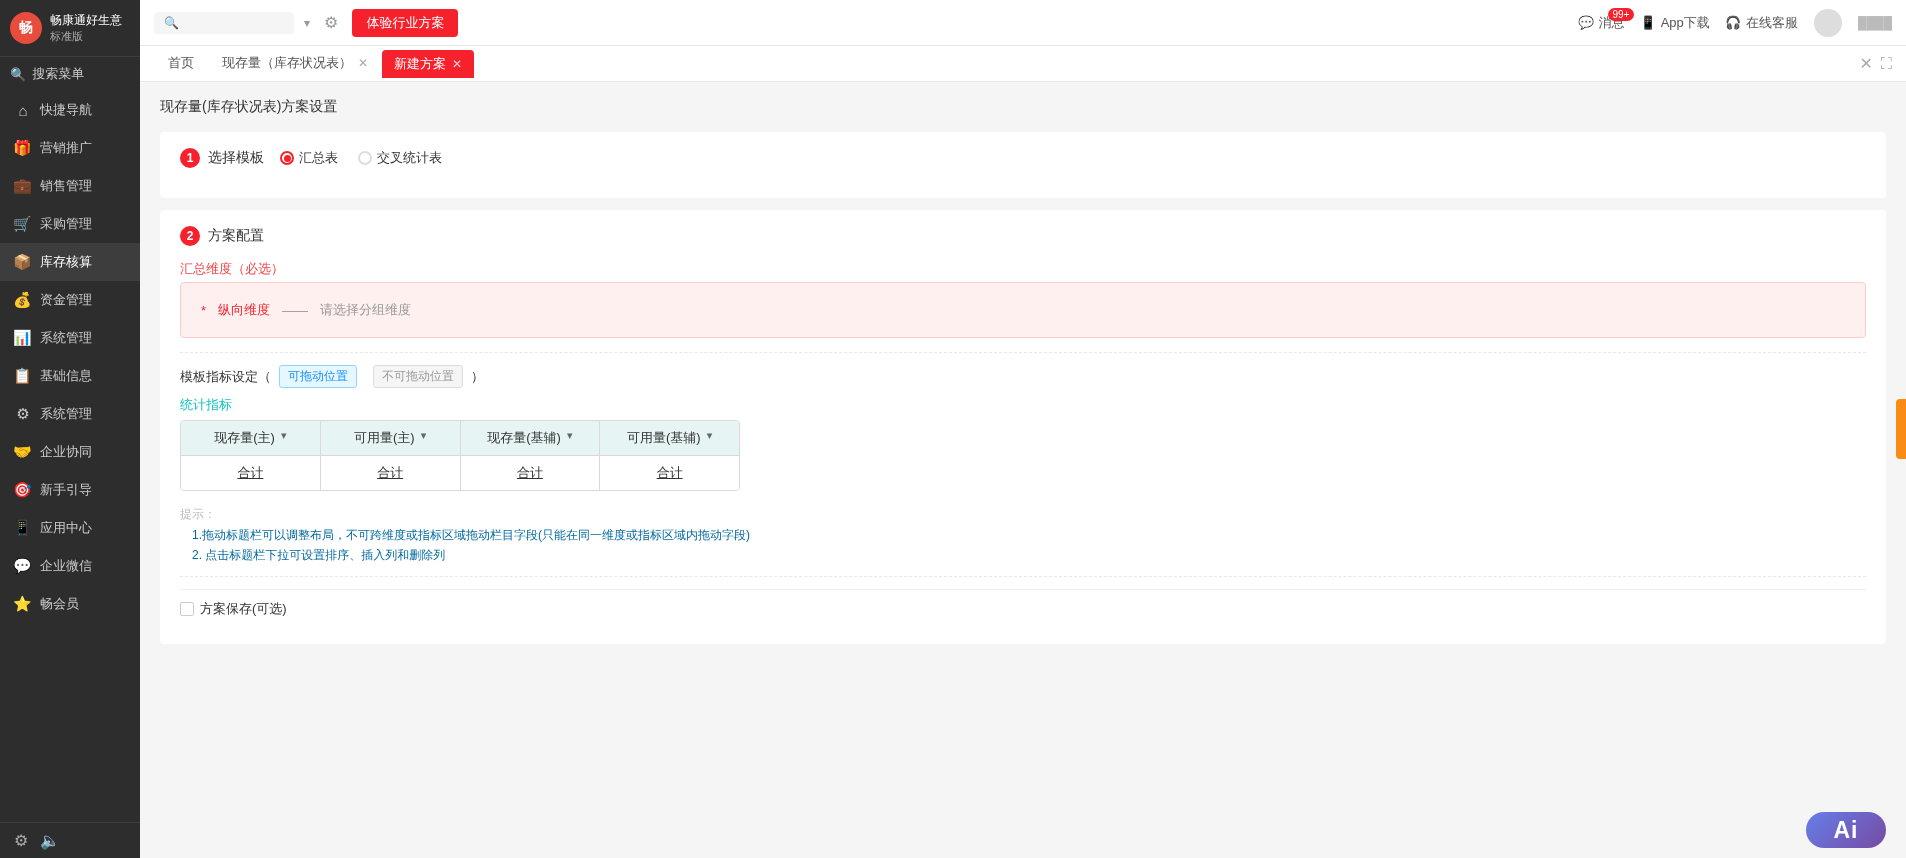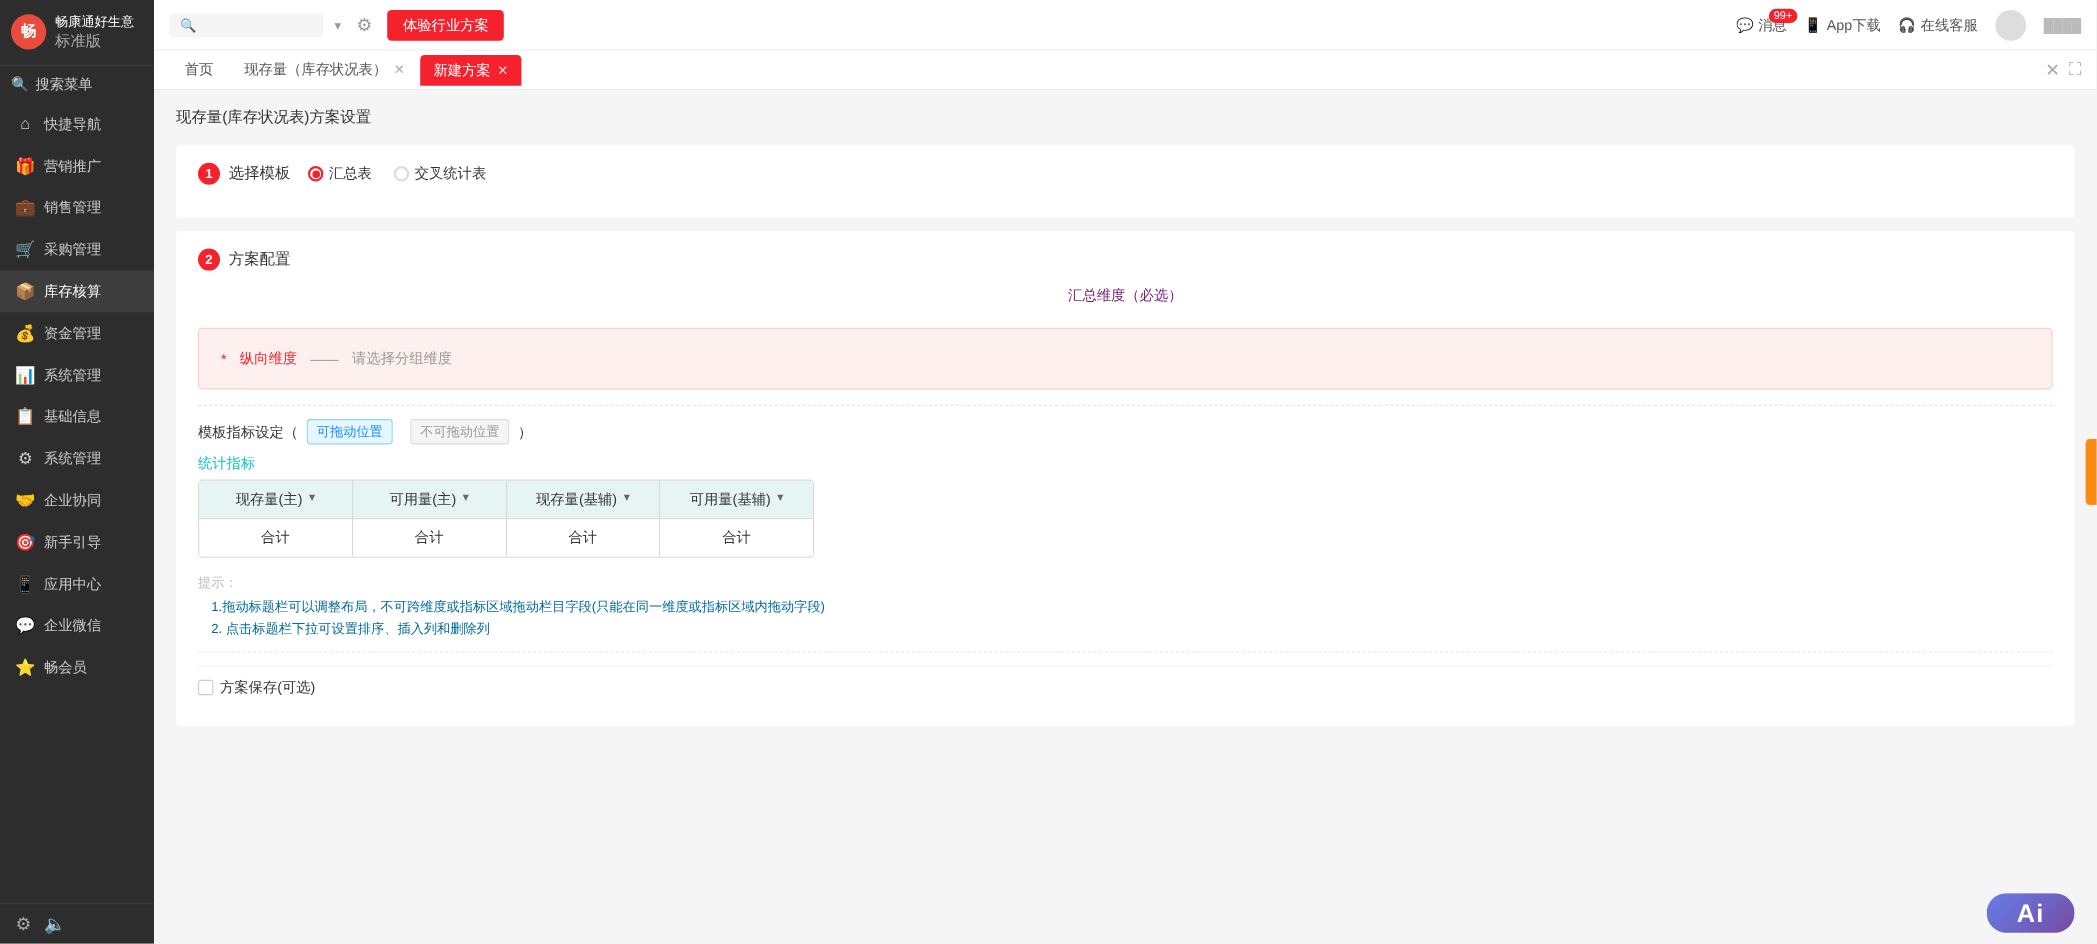--- a/index.html
+++ b/index.html
@@ -33,21 +33,21 @@
       color: white;
       font-size: 14px;
       font-weight: bold;
     }
     .sidebar-logo-text {
       font-size: 12px;
       color: #fff;
       line-height: 1.4;
     }
     .sidebar-logo-badge {
-      font-size: 14px;
+      font-size: 11px;
       color: #aaa;
     }
     .sidebar-search {
       padding: 8px 10px;
       display: flex;
       align-items: center;
       gap: 6px;
       cursor: pointer;
       color: #ccc;
       font-size: 13px;
@@ -310,23 +310,22 @@
       content: '';
       width: 7px;
       height: 7px;
       background: #f5222d;
       border-radius: 50%;
     }
 
     
     .section-label {
       font-size: 13px;
-      color: #701a75;
-      margin-bottom: 20px;
-      text-align: center;
+      color: #ef4444;
+      margin-bottom: 4px;
     }
 
     
     .required-star {
       color: #f5222d;
     }
 
     
     .dimension-area {
       background: #fff0f0;
@@ -416,20 +415,21 @@
       cursor: pointer;
     }
     .stats-col-body {
       display: flex;
       align-items: center;
       justify-content: center;
       padding: 8px 10px;
       font-size: 13px;
       color: #333;
       background: #fff;
+      text-decoration: underline;
     }
     .chevron-down {
       font-size: 11px;
       color: #666;
     }
 
     
     .tips-area {
       margin: 12px 0;
     }

